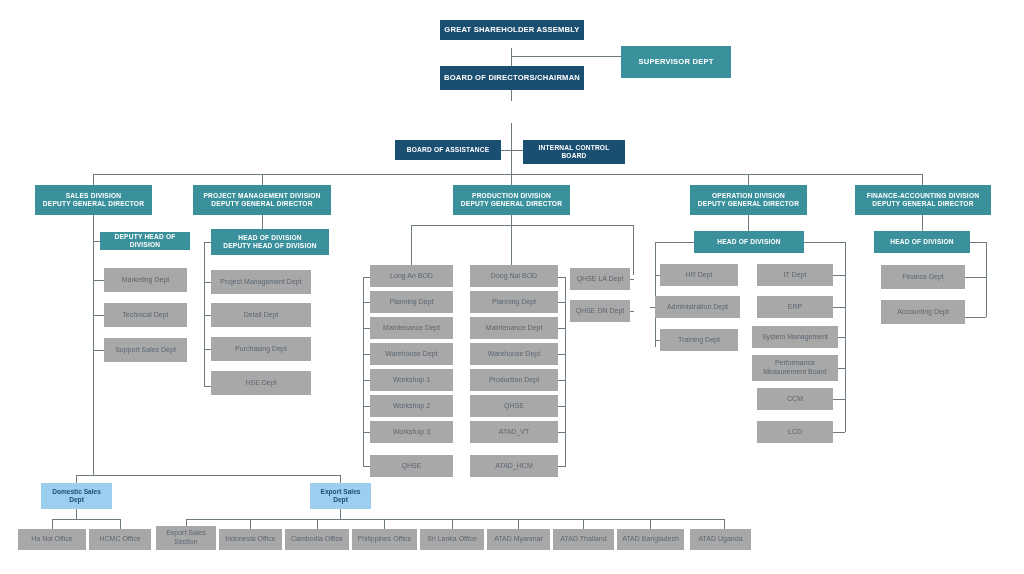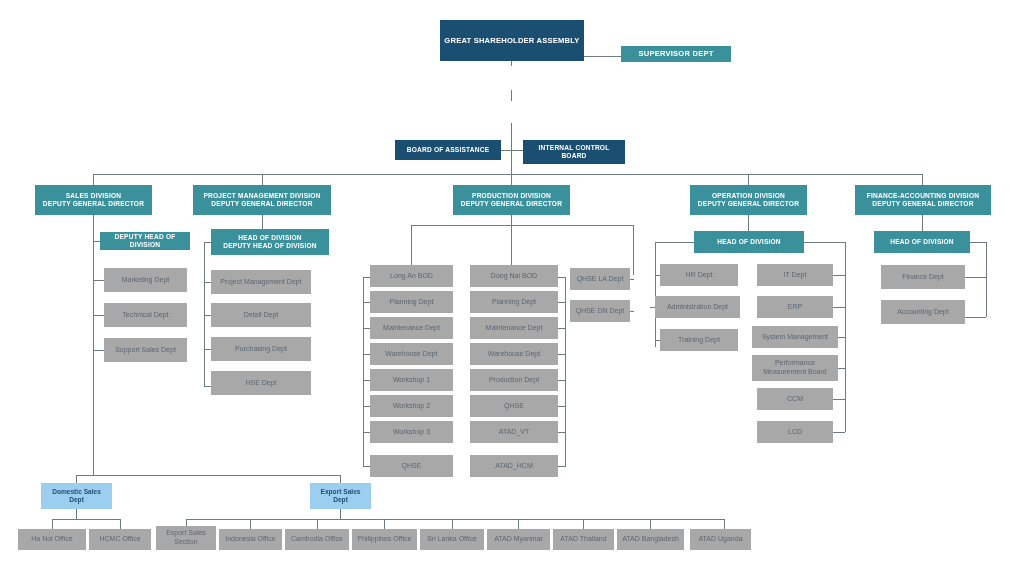--- a/index.html
+++ b/index.html
@@ -37,28 +37,31 @@
   
   .ln{position:absolute;background:#6f7b82;z-index:1;}
   .lnv{width:1px;}
   .lnh{height:1px;}
 </style>
 </head>
 <body>
 
 <div id="chart">
 
-  <div class="box navy fs8" style="left:440px;top:20px;width:144px;height:41px;">
+  <div class="box navy fs8" style="left:440px;top:20px;width:144px;height:20px;">
     <span>GREAT SHAREHOLDER ASSEMBLY</span>
   </div>
 
-  <div class="box teal fs8" style="left:621px;top:46px;width:110px;height:16px;">
+  <div class="box teal fs8" style="left:621px;top:46px;width:110px;height:32px;">
     <span>SUPERVISOR DEPT</span>
   </div>
 
+  <div class="box navy fs8" style="left:440px;top:66px;width:144px;height:24px;">
+    <span>BOARD OF DIRECTORS/CHAIRMAN</span>
+  </div>
 
 
   <div class="box navy fs7" style="left:395px;top:140px;width:106px;height:20px;">
     <span>BOARD OF ASSISTANCE</span>
   </div>
 
   <div class="box navy fs7" style="left:523px;top:140px;width:102px;height:24px;flex-direction:column;justify-content:center;">
     <span>INTERNAL CONTROL</span>
     <span>BOARD</span>
   </div>

